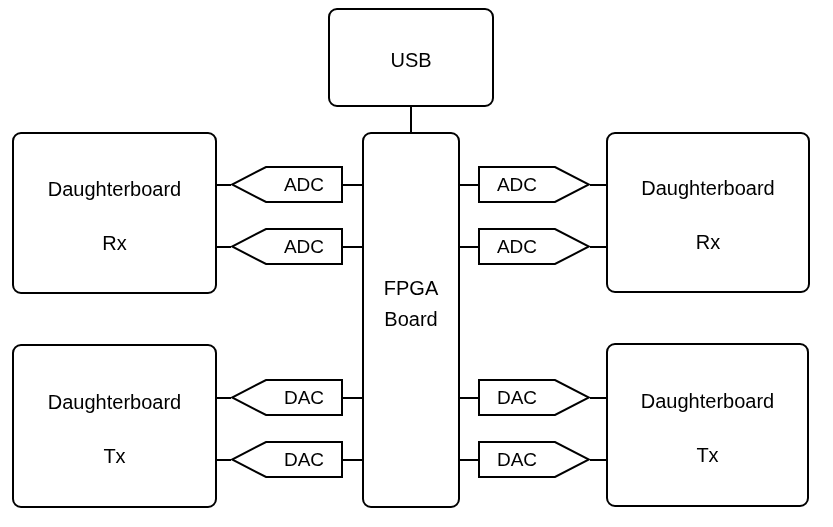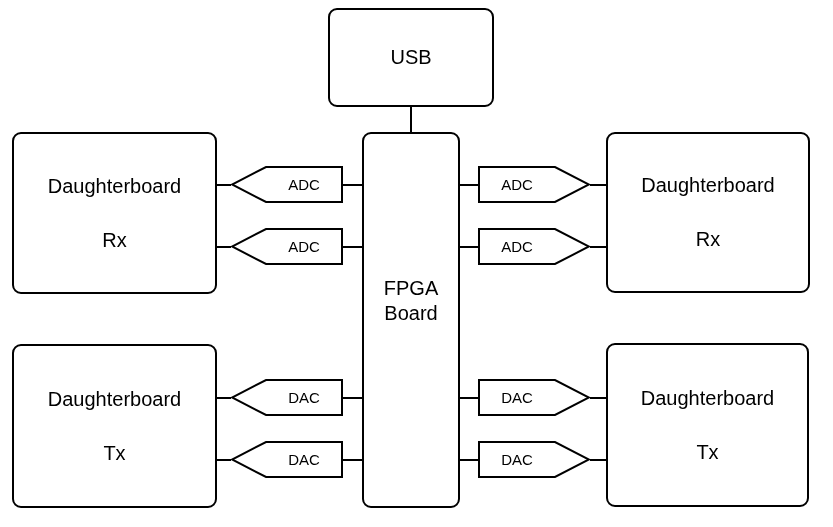--- a/index.html
+++ b/index.html
@@ -22,38 +22,38 @@
     box-sizing: border-box;
     border: 2px solid var(--stroke);
     border-radius: 9px;
     background: var(--bg);
     display: flex;
     flex-direction: column;
     align-items: center;
     justify-content: center;
     text-align: center;
   }
-  .box .line { font-size: 20px; line-height: 25px; white-space: nowrap; }
+  .box .line { font-size: 20px; line-height: 25px; white-space: nowrap; margin-top: 6px; }
   .db .line  { line-height: 27px; }
   .db .line2 { margin-top: 27px; }
   .usb  { left: 328px; top: 8px;   width: 166px; height: 99px; }
   .fpga { left: 362px; top: 132px; width: 98px;  height: 376px; padding-bottom: 39px; }
   .rxL  { left: 12px;  top: 132px; width: 205px; height: 162px; }
   .rxR  { left: 606px; top: 132px; width: 204px; height: 161px; }
   .txL  { left: 12px;  top: 344px; width: 205px; height: 164px; }
   .txR  { left: 606px; top: 343px; width: 203px; height: 164px; }
 
   .hline { position: absolute; height: 2px; background: var(--stroke); }
   .vline { position: absolute; width: 2px;  background: var(--stroke); }
 
   .arrow { position: absolute; width: 112px; height: 37px; }
   .arrow svg { position: absolute; left: 0; top: 0; display: block; }
   .arrow-label {
     position: absolute; top: 0; height: 37px; line-height: 37px;
-    text-align: center; font-size: 15px;
+    text-align: center; font-size: 19px;
   }
   .lbl-left  { left: 35px; width: 76px; }
   .lbl-right { left: 1px;  width: 76px; }
 
   .aL1 { left: 231px; top: 166px; }
   .aL2 { left: 231px; top: 228px; }
   .aR1 { left: 478px; top: 166px; }
   .aR2 { left: 478px; top: 228px; }
   .dL1 { left: 231px; top: 379px; }
   .dL2 { left: 231px; top: 441px; }

